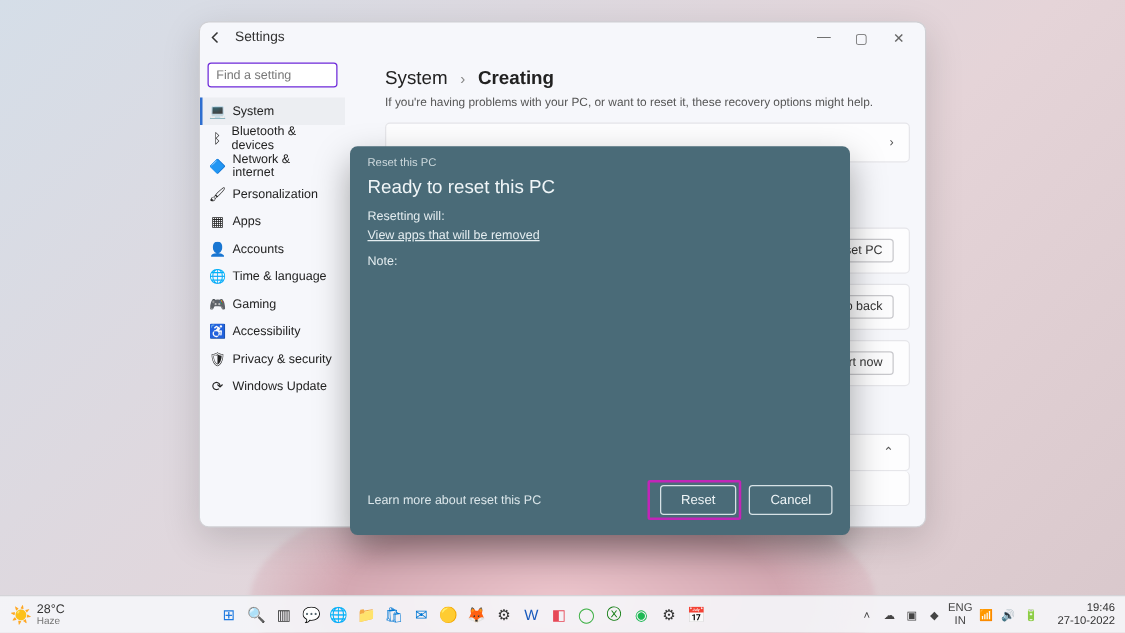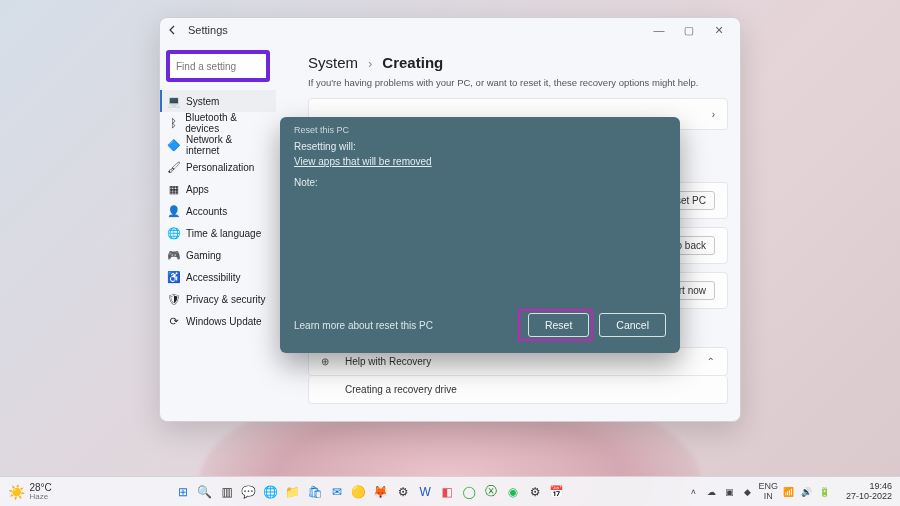--- a/index.html
+++ b/index.html
@@ -23,21 +23,21 @@
   .titlebar {
     height: 24px; display: flex; align-items: center; padding: 0 6px;
     font-size: 11px; color: #333;
   }
   .titlebar .back { width: 14px; height: 14px; margin-right: 8px; display:flex; align-items:center; justify-content:center;}
   .titlebar .spacer { flex: 1; }
   .titlebar .winbtn { width: 30px; text-align: center; color: #666; font-size: 11px; }
   .window-body { flex: 1; display: flex; overflow: hidden; }
   .sidebar { width: 116px; padding: 4px 0; display: flex; flex-direction: column; }
   .search-box {
-    margin: 4px 6px 8px 6px; height: 32px; background: #fff; border: 4px solid #6d28d9;
+    margin: 4px 6px 8px 6px; height: 20px; background: #fff; border: 1px solid #6d28d9;
     border-radius: 3px; font-size: 10px; color: #777; padding: 0 6px; display:flex; align-items:center;
   }
   .nav-item {
     display: flex; align-items: center; height: 22px; padding: 0 8px;
     font-size: 10px; color: #222; gap: 6px; cursor: default;
   }
   .nav-item.active { background: #eceef2; border-left: 2px solid #2f6fd0; padding-left: 6px;}
   .nav-icon { width: 12px; height: 12px; display:flex; align-items:center; justify-content:center; font-size:11px;}
   .main { flex: 1; padding: 4px 12px 0 32px; overflow: hidden; }
   .breadcrumb { font-size: 15px; color: #222; margin: 8px 0 6px 0; }
@@ -51,21 +51,21 @@
   }
   .card .right { margin-left: auto; font-size:10px; color:#555;}
   .pill-btn {
     border: 1px solid #c8c8cc; background: #fcfcfd; border-radius: 3px;
     padding: 3px 8px; font-size: 10px; color: #333;
   }
   .card-icon { width:16px; margin-right:8px; color:#555;}
 
   
   .dialog {
-    position: absolute; left: 280px; top: 117px; width: 400px; height: 236px;
+    position: absolute; left: 280px; top: 117px; width: 400px; height: 311px;
     background: #4a6b78; color: #e4edf0; border-radius: 6px;
     box-shadow: 0 12px 28px rgba(0,0,0,0.35);
     padding: 8px 14px 12px 14px; display:flex; flex-direction:column;
   }
   .dialog .dlg-titlebar { font-size: 9px; color: #cdd9dd; margin-bottom: 6px;}
   .dialog h2 { font-size: 15px; font-weight: 400; color: #f0f6f8; margin-bottom: 10px;}
   .dialog .section-label { font-size: 10px; margin-bottom: 4px; }
   .dialog ul { list-style: disc; padding-left: 16px; margin-bottom: 8px;}
   .dialog li { font-size: 10px; line-height: 1.45; color: #e4edf0;}
   .dialog a { color: #e4edf0; font-size:10px; text-decoration: underline; }
@@ -192,20 +192,21 @@
       </div>
       <div class="card" style="border-top:none; margin-top:-8px;">
         <span style="margin-left:24px">Creating a recovery drive</span>
       </div>
     </div>
   </div>
 </div>
 
 <div class="dialog">
   <div class="dlg-titlebar">Reset this PC</div>
+  <h2>Ready to reset this PC</h2>
   <div class="section-label">Resetting will:</div>
   <a href="#">View apps that will be removed</a>
   <div style="height:10px"></div>
   <div class="section-label">Note:</div>
   <div class="footer">
     <span class="learn">Learn more about reset this PC</span>
     <div class="spacer"></div>
     <span class="reset-highlight">
       <button class="dlg-btn">Reset</button>
     </span>

